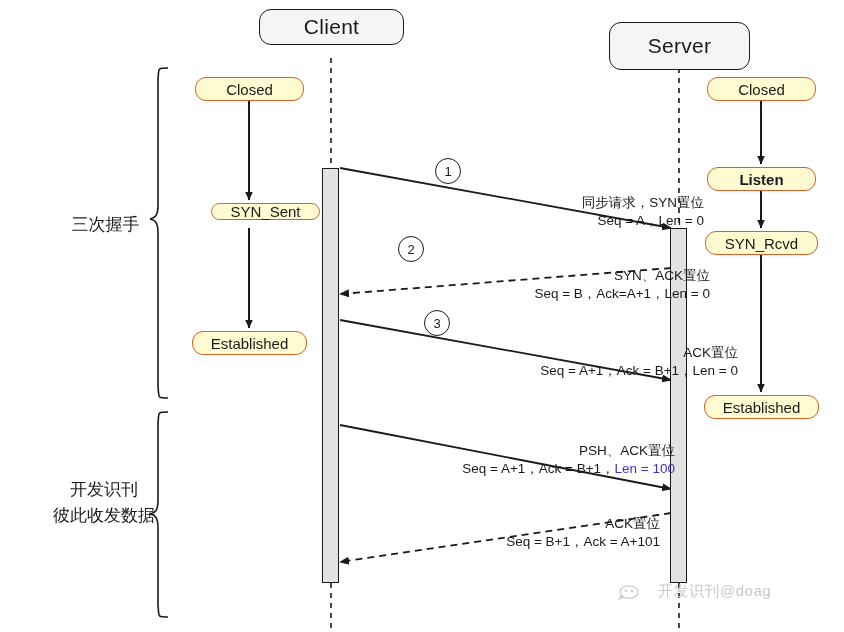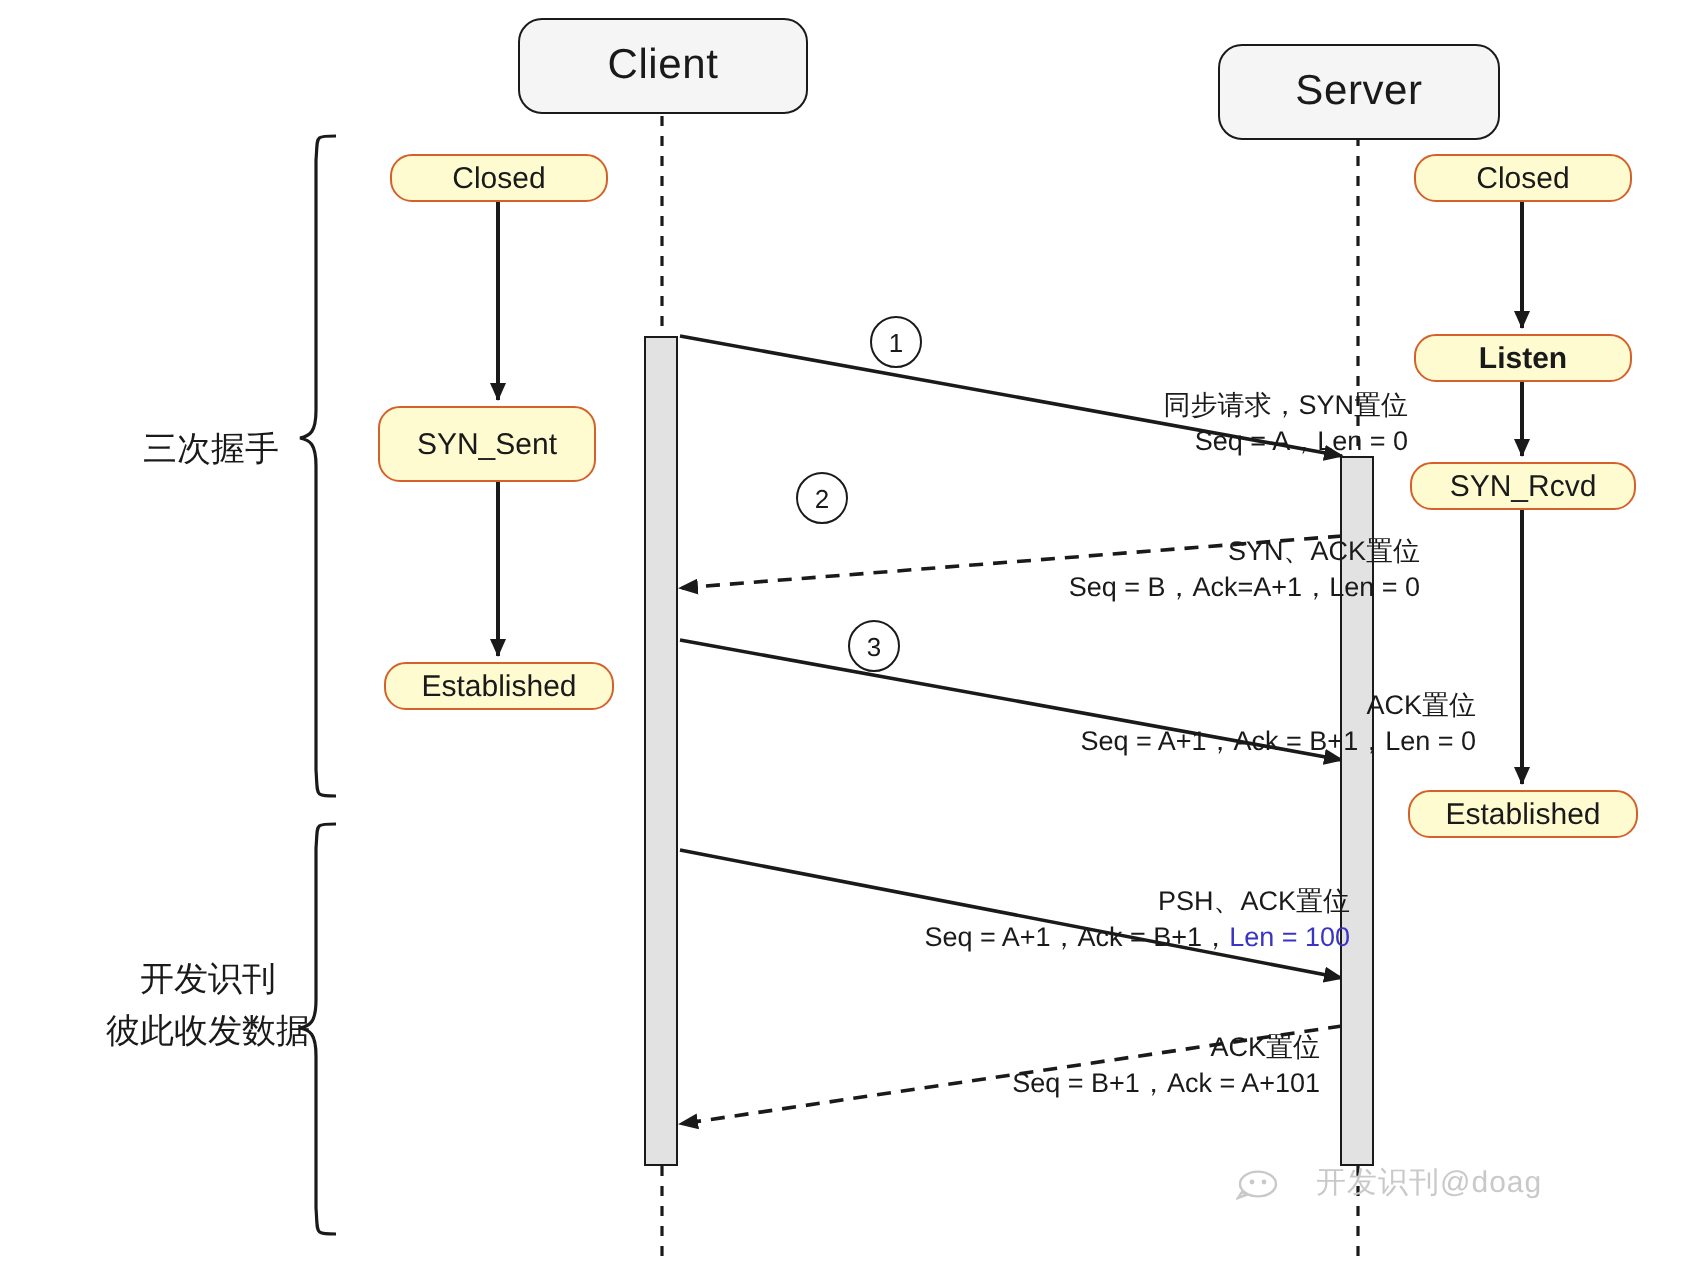--- a/index.html
+++ b/index.html
@@ -156,34 +156,34 @@
     <line x1="340" y1="320" x2="671" y2="380" stroke="#1a1a1a" stroke-width="1.8" marker-end="url(#arrowhead)"></line>
     <line x1="340" y1="425" x2="671" y2="489" stroke="#1a1a1a" stroke-width="1.8" marker-end="url(#arrowhead)"></line>
     <line x1="671" y1="513" x2="340" y2="562" stroke="#1a1a1a" stroke-width="1.8" stroke-dasharray="7,5" marker-end="url(#arrowhead)"></line>
 
     <path d="M 168,68 C 157,68 159,68 158,80 L 158,205 C 158,216 155,218 150,219
              C 155,220 158,222 158,233 L 158,385 C 159,398 157,398 168,398" fill="none" stroke="#1a1a1a" stroke-width="1.6"></path>
     <path d="M 168,412 C 157,412 159,412 158,424 L 158,500 C 158,511 155,513 150,514
              C 155,515 158,517 158,528 L 158,604 C 159,617 157,617 168,617" fill="none" stroke="#1a1a1a" stroke-width="1.6"></path>
   </svg>
 
-  <div class="participant" style="left:259px; top:9px; width:145px; height:48px;">
+  <div class="participant" style="left:259px; top:9px; width:145px; height:36px;">
     <span>Client</span>
   </div>
   <div class="participant" style="left:609px; top:22px; width:141px; height:48px;">
     <span>Server</span>
   </div>
 
   <div class="activation" style="left:322px; top:168px; width:17px; height:415px;"></div>
   <div class="activation" style="left:670px; top:228px; width:17px; height:355px;"></div>
 
   <div class="state-box" style="left:195px; top:77px; width:109px; height:24px;">
     <span>Closed</span>
   </div>
-  <div class="state-box" style="left:189px; top:203px; width:109px; height:38px;">
+  <div class="state-box" style="left:211px; top:203px; width:109px; height:17px;">
     <span>SYN_Sent</span>
   </div>
   <div class="state-box" style="left:192px; top:331px; width:115px; height:24px;">
     <span>Established</span>
   </div>
 
   <div class="state-box" style="left:707px; top:77px; width:109px; height:24px;">
     <span>Closed</span>
   </div>
   <div class="state-box" style="left:707px; top:167px; width:109px; height:24px;font-weight:bold;">

